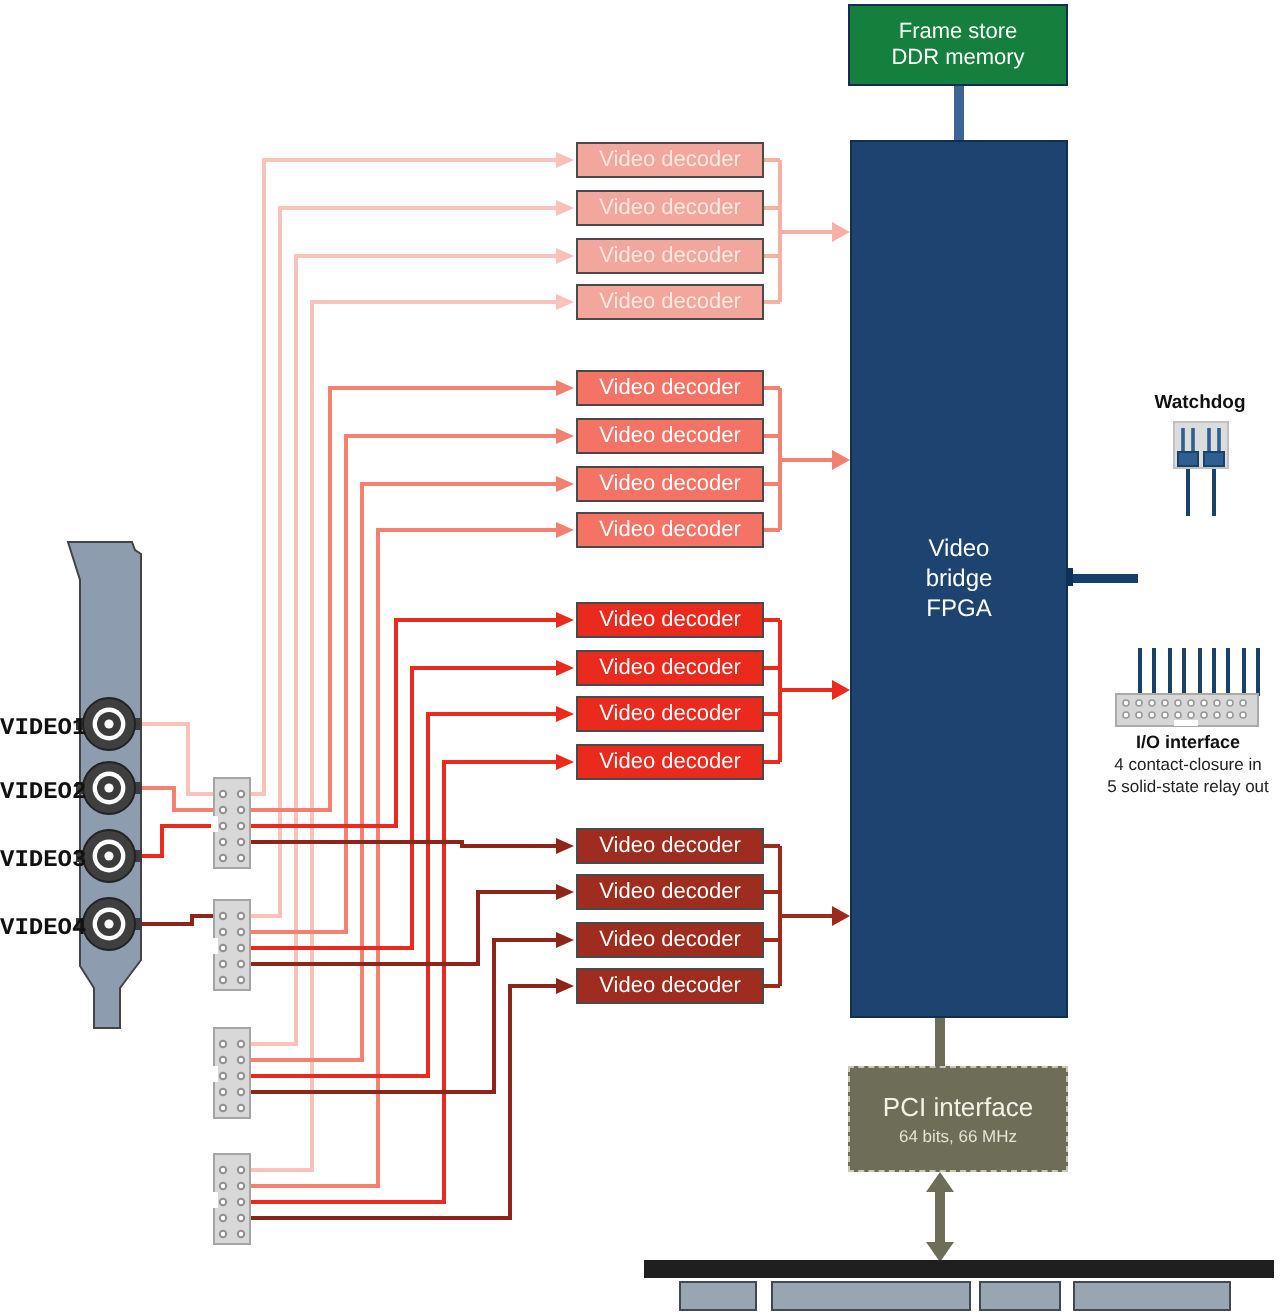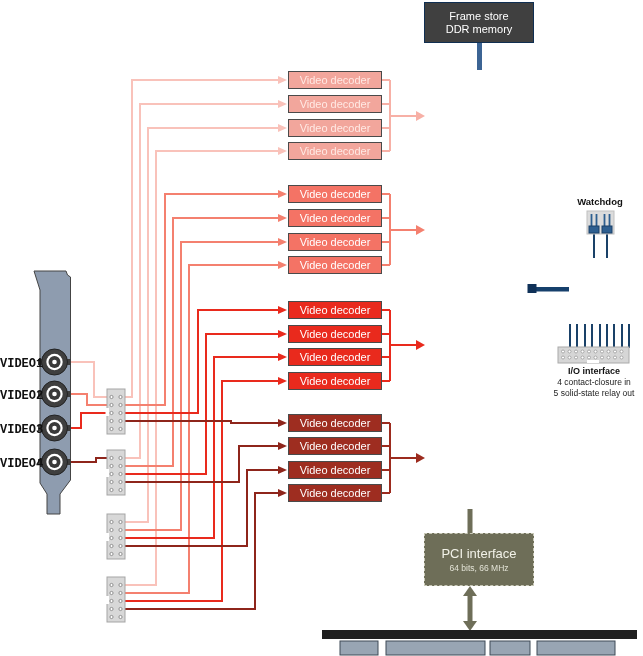--- a/index.html
+++ b/index.html
@@ -2,21 +2,21 @@
 <html><head>
 <meta charset="utf-8">
 <style>
   html,body{margin:0;padding:0;background:#ffffff;}
   #canvas{position:relative;width:643px;height:656px;background:#fff;overflow:hidden;
           font-family:"Liberation Sans", sans-serif;}
   #wires{position:absolute;left:0;top:0;}
   .box{position:absolute;box-sizing:border-box;display:flex;flex-direction:column;
        align-items:center;justify-content:center;text-align:center;}
   .navybox{background:#1d4470;border:1px solid #102f52;color:#ffffff;}
-  .frame-store{left:424px;top:2px;width:110px;height:41px;background:#404040;font-size:11px;line-height:13px;}
+  .frame-store{left:424px;top:2px;width:110px;height:41px;background:#15803d;font-size:11px;line-height:13px;}
   .fpga{left:425px;top:70px;width:109px;height:439px;font-size:12px;line-height:15px;}
   .io-controller{left:569px;top:258px;width:68px;height:66px;background:#174068;font-size:12px;line-height:15px;}
   .pci{left:424px;top:533px;width:110px;height:53px;background:#6e6e58;border:1px dashed #c9c9b8;color:#f2f2e8;}
   .pci .t1{font-size:13px;line-height:16px;}
   .pci .t2{font-size:8.5px;line-height:12px;color:#e3e3d6;}
   .vd{position:absolute;left:288px;width:94px;height:18px;box-sizing:border-box;
       border:1px solid #4a4a4a;display:flex;align-items:center;justify-content:center;
       font-size:11px;}
   .g1{background:#f2a69c;color:#ffe9e4;}
   .g2{background:#f47365;color:#ffffff;}
@@ -307,20 +307,25 @@
   <div class="vd g4" style="top:414px">Video decoder</div>
   <div class="vd g4" style="top:437px">Video decoder</div>
   <div class="vd g4" style="top:461px">Video decoder</div>
   <div class="vd g4" style="top:484px">Video decoder</div>
 
   <div class="box navybox frame-store">
     <div>Frame store</div>
     <div>DDR memory</div>
   </div>
 
+  <div class="box navybox fpga">
+    <div>Video</div>
+    <div>bridge</div>
+    <div>FPGA</div>
+  </div>
 
 
   <div class="box pci">
     <div class="t1">PCI interface</div>
     <div class="t2">64 bits, 66 MHz</div>
   </div>
 
   <div class="wd-label">Watchdog</div>
   <div class="ioc-title">I/O interface</div>
   <div class="ioc-sub" style="top:377px">4 contact-closure in</div>

